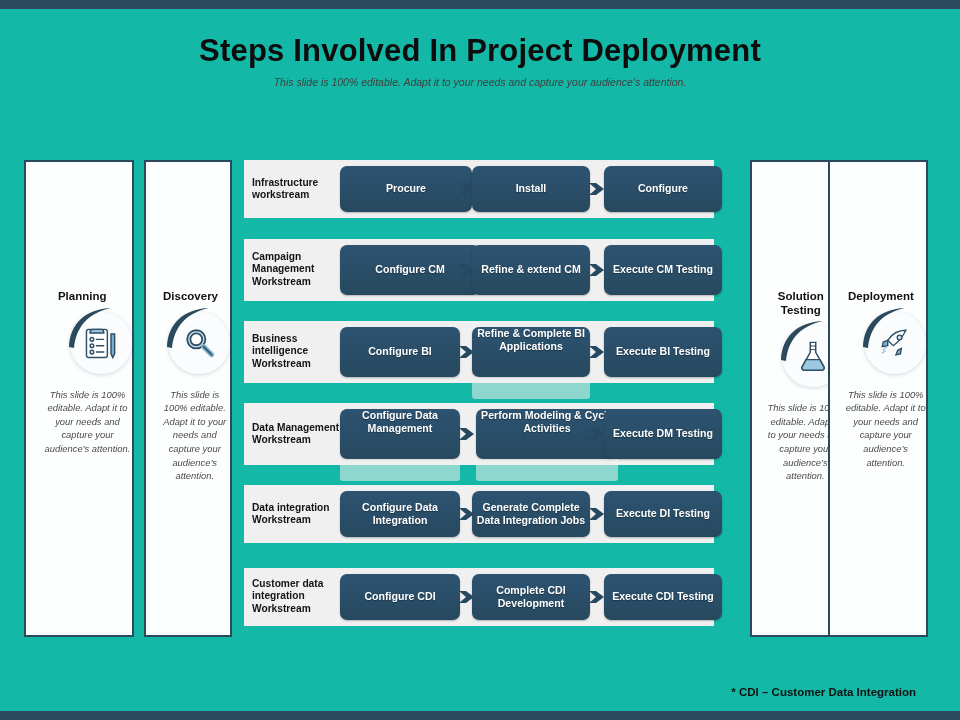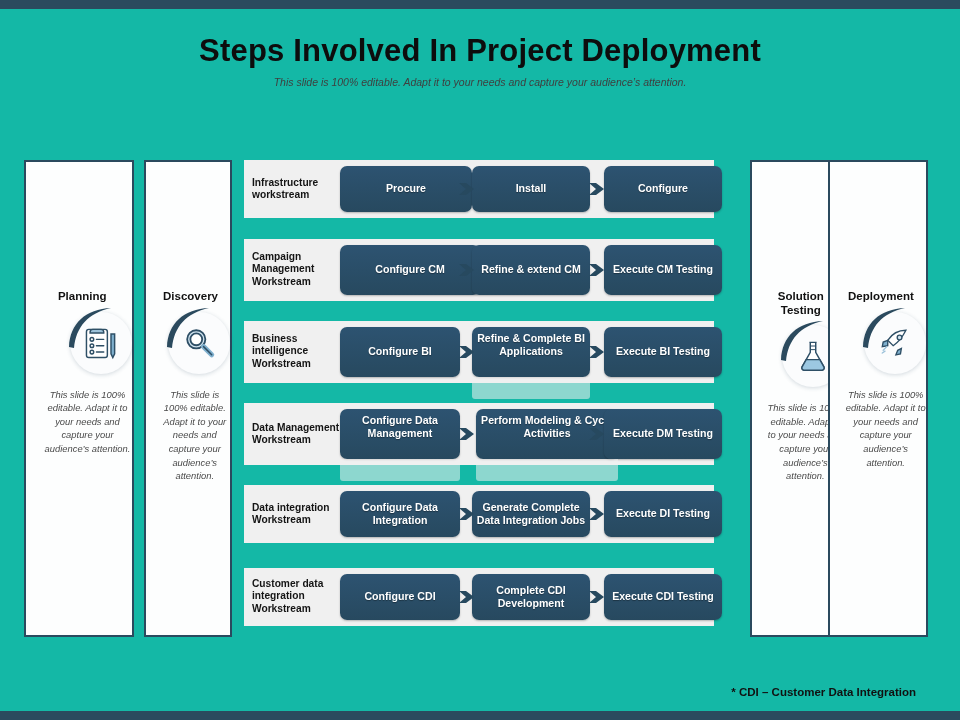--- a/index.html
+++ b/index.html
@@ -77,21 +77,21 @@
     box-shadow: 0 1px 2px rgba(0,0,0,0.25);
     display: flex; align-items: center; justify-content: center;
   }
   .box-label {
     font-size: 10.6px; font-weight: bold; color: #ffffff;
     text-align: center; line-height: 1.26; width: 96%;
     text-shadow: 0 1px 1px rgba(0,0,0,0.35);
   }
   
   .box.overflow { align-items: flex-start; overflow: visible; }
-  .box.overflow .box-label { margin-top: 5px; }
+  .box.overflow .box-label { }
   .box.overflow::after {
     content: ""; position: absolute; left: 0; right: 0; bottom: -22px; height: 22px;
     background: #f0f0f0; z-index: 2; border-radius: 0 0 3px 3px;
     mix-blend-mode: normal; opacity: 0.55;
   }
 
   .arrow {
     position: absolute; top: 50%; transform: translateY(-50%);
     width: 15px; height: 18px; z-index: 3;
   }

